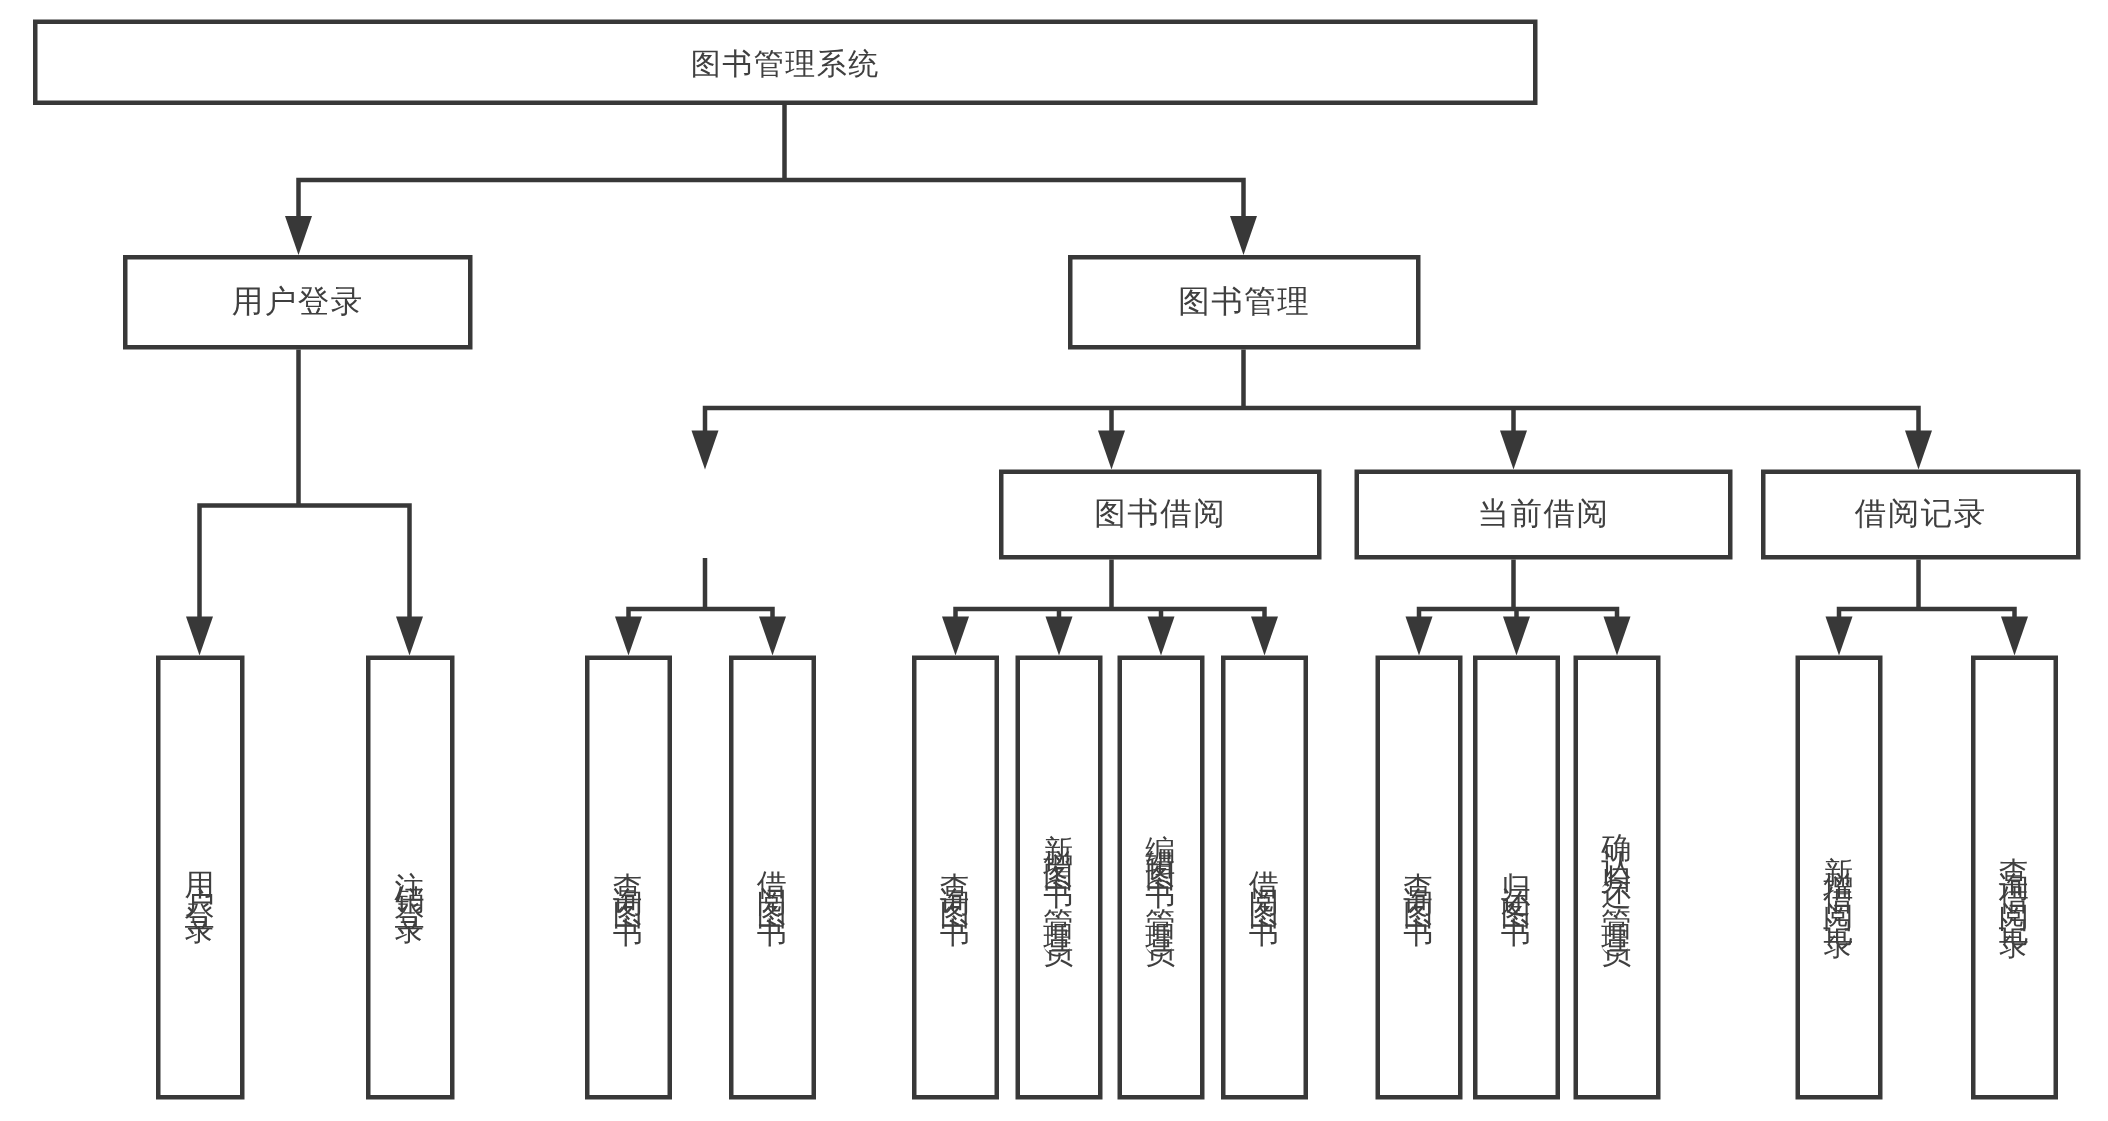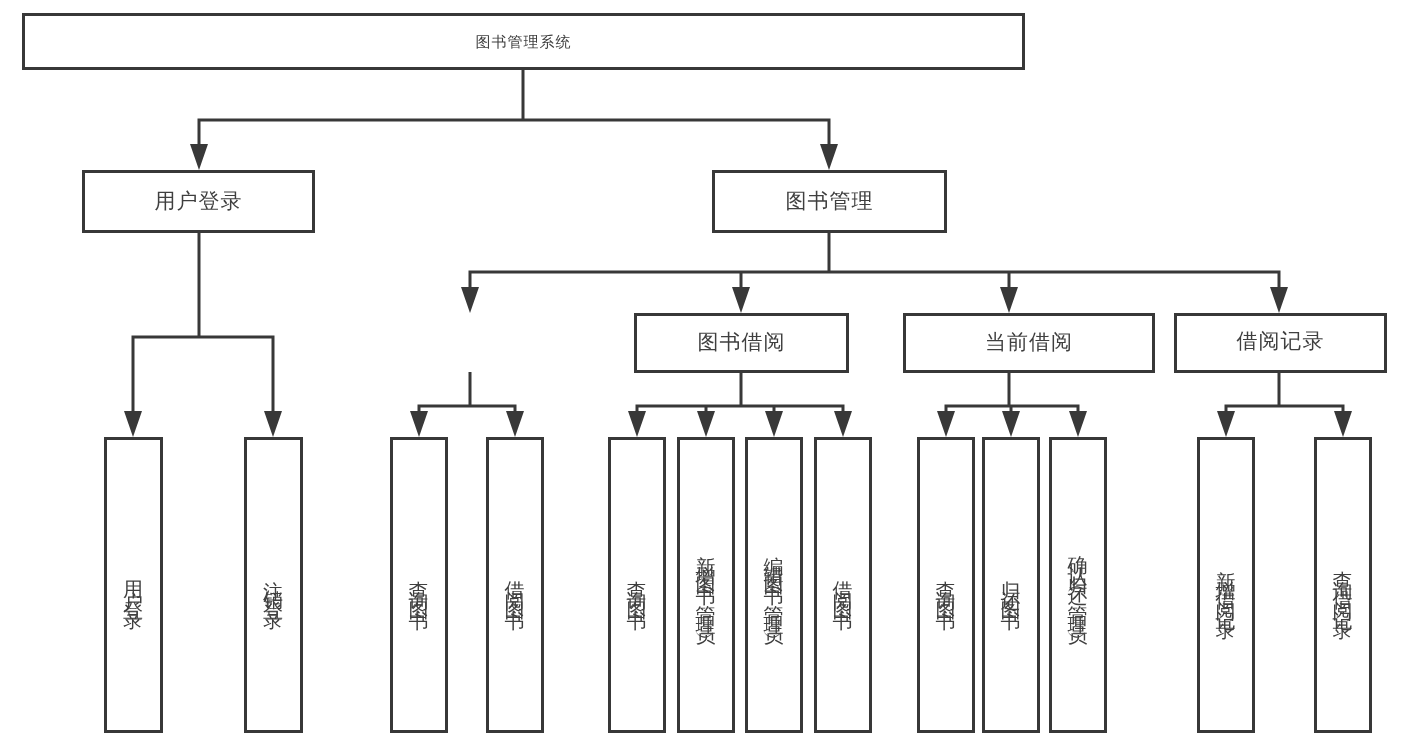--- a/index.html
+++ b/index.html
@@ -30,21 +30,21 @@
     align-items: center;
     justify-content: center;
     text-align: center;
   }
   .hbox {
     font-size: 21px;
     letter-spacing: 1px;
     line-height: 1.2;
   }
   .root {
-    font-size: 15px;
+    font-size: 20px;
   }
   .vbox {
     writing-mode: vertical-rl;
     font-size: 20px;
     letter-spacing: 10px;
     line-height: 1;
     overflow: hidden;
   }
   .watermark {
     position: absolute;
@@ -100,23 +100,23 @@
       <polygon points="1217,411 1235,411 1226,437"></polygon>
       <polygon points="1334,411 1352,411 1343,437"></polygon>
     </g>
   </svg>
 
   <div class="node hbox root" style="left:22px; top:13px; width:1003px; height:57px;">图书管理系统</div>
 
   <div class="node hbox" style="left:82px; top:170px; width:233px; height:63px;">用户登录</div>
   <div class="node hbox" style="left:712px; top:170px; width:235px; height:63px;">图书管理</div>
 
-  <div class="node hbox" style="left:634px; top:313px; width:215px; height:60px;">图书借阅</div>
+  <div class="node hbox" style="left:666px; top:313px; width:215px; height:60px;">图书借阅</div>
   <div class="node hbox" style="left:903px; top:313px; width:252px; height:60px;">当前借阅</div>
-  <div class="node hbox" style="left:1174px; top:313px; width:213px; height:60px;font-family:Liberation Mono, monospace;">借阅记录</div>
+  <div class="node hbox" style="left:1174px; top:313px; width:213px; height:60px;">借阅记录</div>
 
   <div class="node vbox" style="left:104px; top:437px; width:59px; height:296px;">用户登录</div>
   <div class="node vbox" style="left:244px; top:437px; width:59px; height:296px;">注销登录</div>
 
   <div class="node vbox" style="left:390px; top:437px; width:58px; height:296px;">查询图书</div>
   <div class="node vbox" style="left:486px; top:437px; width:58px; height:296px;">借阅图书</div>
 
   <div class="node vbox" style="left:608px; top:437px; width:58px; height:296px;">查询图书</div>
   <div class="node vbox" style="left:677px; top:437px; width:58px; height:296px;">新增图书（管理员）</div>
   <div class="node vbox" style="left:745px; top:437px; width:58px; height:296px;">编辑图书（管理员）</div>

